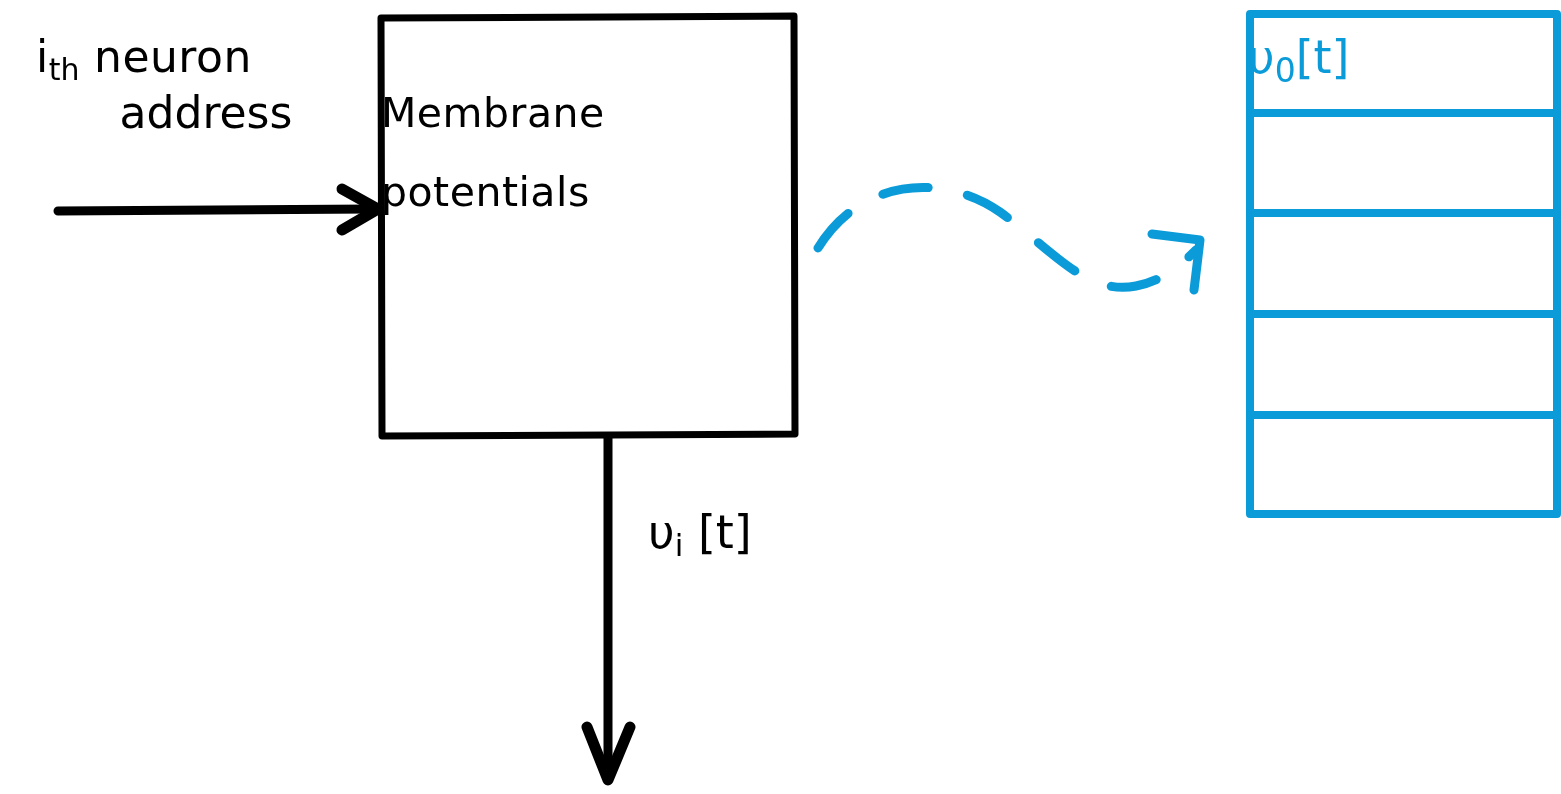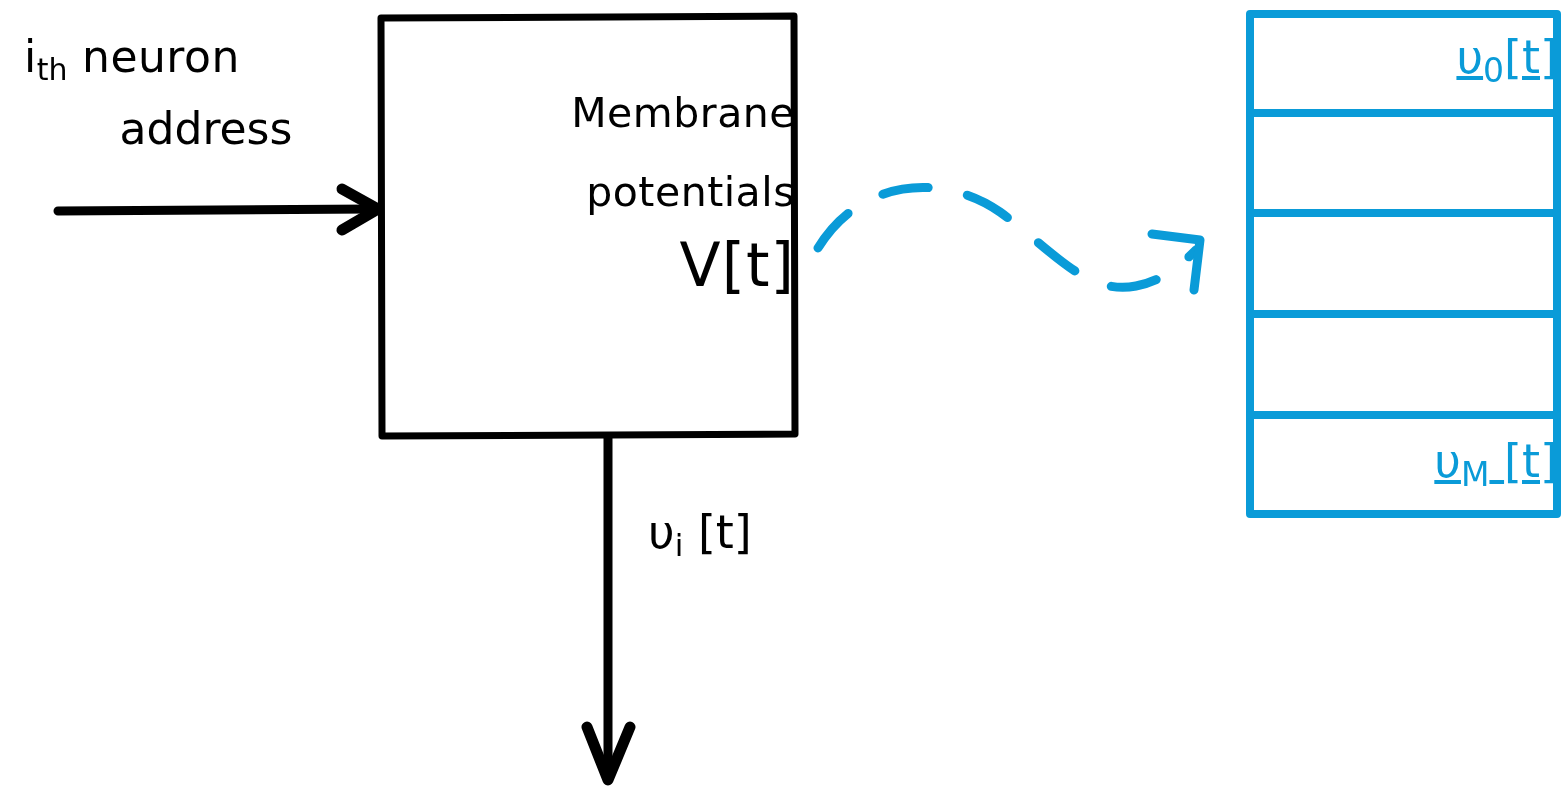--- a/index.html
+++ b/index.html
@@ -34,40 +34,41 @@
   #input-label {
     left: 24px;
     top: 34px;
     width: 330px;
     white-space: normal;
   }
   #input-label .l1 {
     display: block;
     font-size: 44px;
     letter-spacing: 0.5px;
+    margin-left: 12px;
   }
   #input-label .l1 .sub {
     font-size: 30px;
     vertical-align: -0.28em;
     letter-spacing: 0;
   }
   #input-label .l2 {
     display: block;
     font-size: 44px;
     text-align: center;
     padding-left: 34px;
-    margin-top: 20px;
+    margin-top: 4px;
   }
 
   
   #box-text {
     left: 381px;
     top: 92px;
     width: 414px;
-    text-align: right;
+    text-align: left;
     white-space: normal;
   }
   #box-text .bl1,
   #box-text .bl2 {
     display: block;
     font-size: 41px;
     letter-spacing: 0.5px;
   }
   #box-text .bl2 { margin-top: 36px; }
   #box-text .bl3 {
@@ -95,25 +96,24 @@
   .sub-M {
     font-size: 33px;
     vertical-align: -0.26em;
   }
 
   
   .cell-label {
     position: absolute;
     width: 310px;
     left: 1248px;
-    text-align: right;
+    text-align: left;
     font-size: 46px;
     color: #0a9bd8;
     white-space: nowrap;
-    text-decoration: underline;
   }
   #cell-label-0 { top: 30px; }
   #cell-label-2 { top: 232px; }
   #cell-label-4 { top: 434px; }
 </style>
 </head>
 <body>
 
 <div id="canvas">
 
@@ -151,29 +151,25 @@
   <div class="txt" id="input-label">
     <span class="l1">
       <span>i</span><span class="sub">th</span><span> neuron</span>
     </span>
     <span class="l2">address</span>
   </div>
 
   <div class="txt" id="box-text">
     <span class="bl1">Membrane</span>
     <span class="bl2">potentials</span>
-    <span class="bl3">V[t]</span>
   </div>
 
   <div class="txt" id="output-label">
     <span>υ</span><span class="sub-i">i</span>&nbsp;<span>[t]</span>
   </div>
 
   <div class="cell-label" id="cell-label-0">
     <span>υ</span><span class="sub-0">0</span><span>[t]</span>
   </div>
 
 
-  <div class="cell-label" id="cell-label-4">
-    <span>υ</span><span class="sub-M">M</span>&nbsp;<span>[t]</span>
-  </div>
 
 </div>
 
 </body></html>

